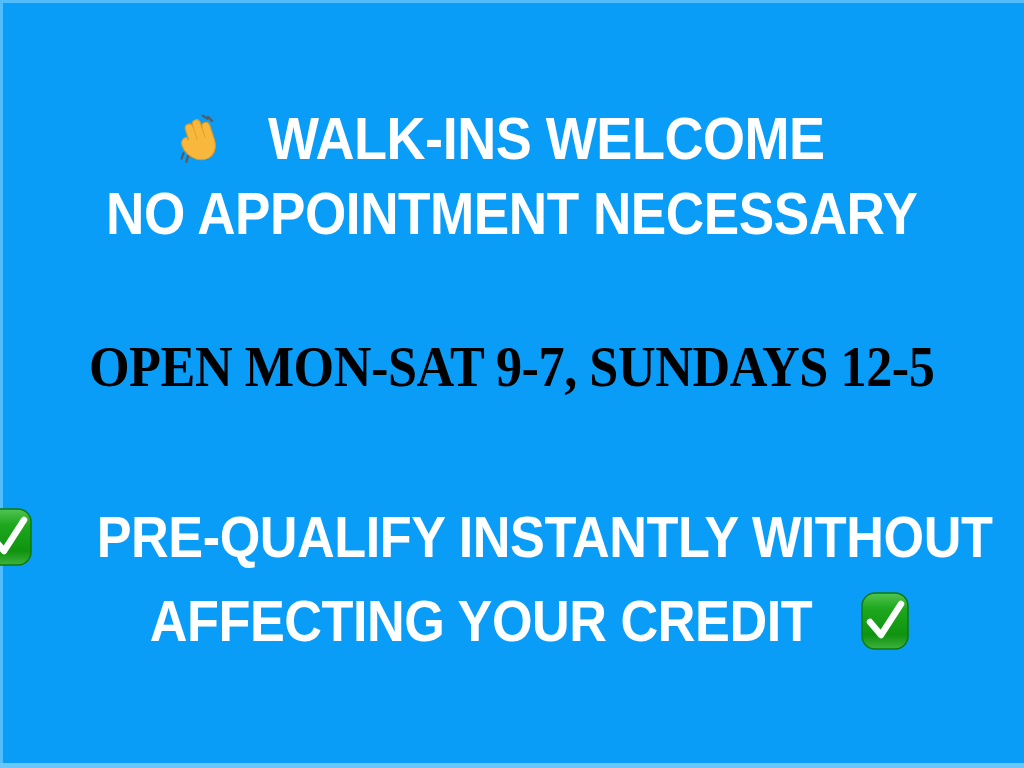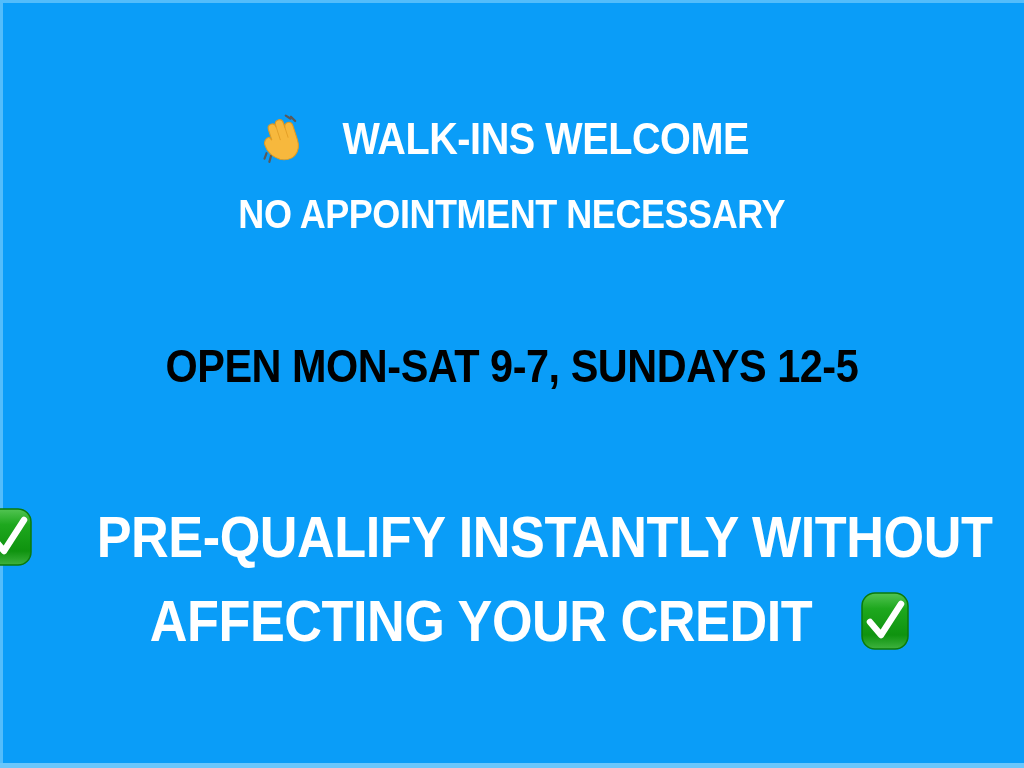--- a/index.html
+++ b/index.html
@@ -72,34 +72,35 @@
 
   .line-text {
     display: inline-block;
     transform: scaleX(0.90);
     transform-origin: center;
   }
 
   
   .line-welcome {
     color: #ffffff;
-    font-size: 44px;
+    font-size: 60px;
     height: 70px;
   }
   .line-appointment {
     color: #ffffff;
-    font-size: 40px;
+    font-size: 59px;
     height: 70px;
     margin-top: 6px;
   }
   .line-hours {
     color: #000000;
-    font-size: 46px;
+    font-size: 58px;
     height: 70px;
     margin-top: 82px;
+    font-family: Liberation Serif, serif;
   }
   .line-prequalify {
     color: #ffffff;
     font-size: 58px;
     height: 70px;
     margin-top: 100px;
     gap: 13px;
   }
   .line-credit {
     color: #ffffff;

